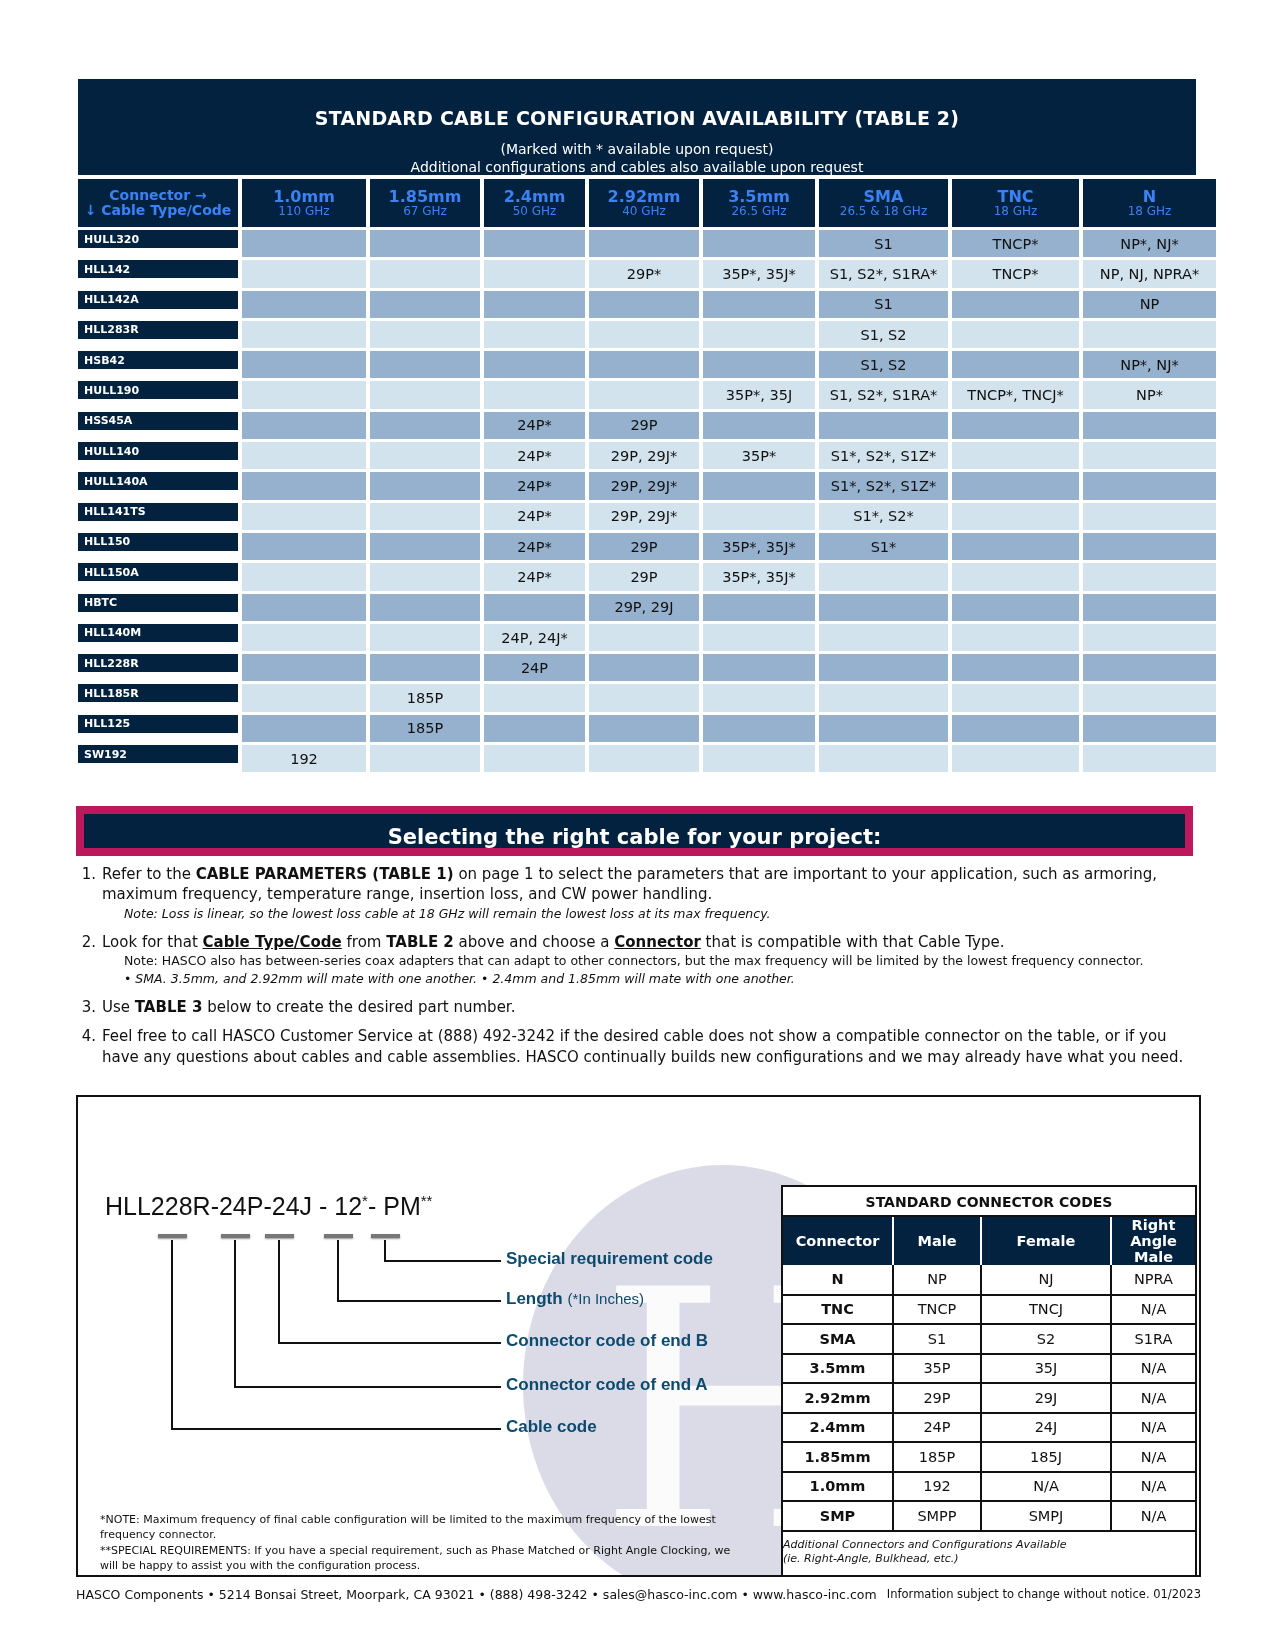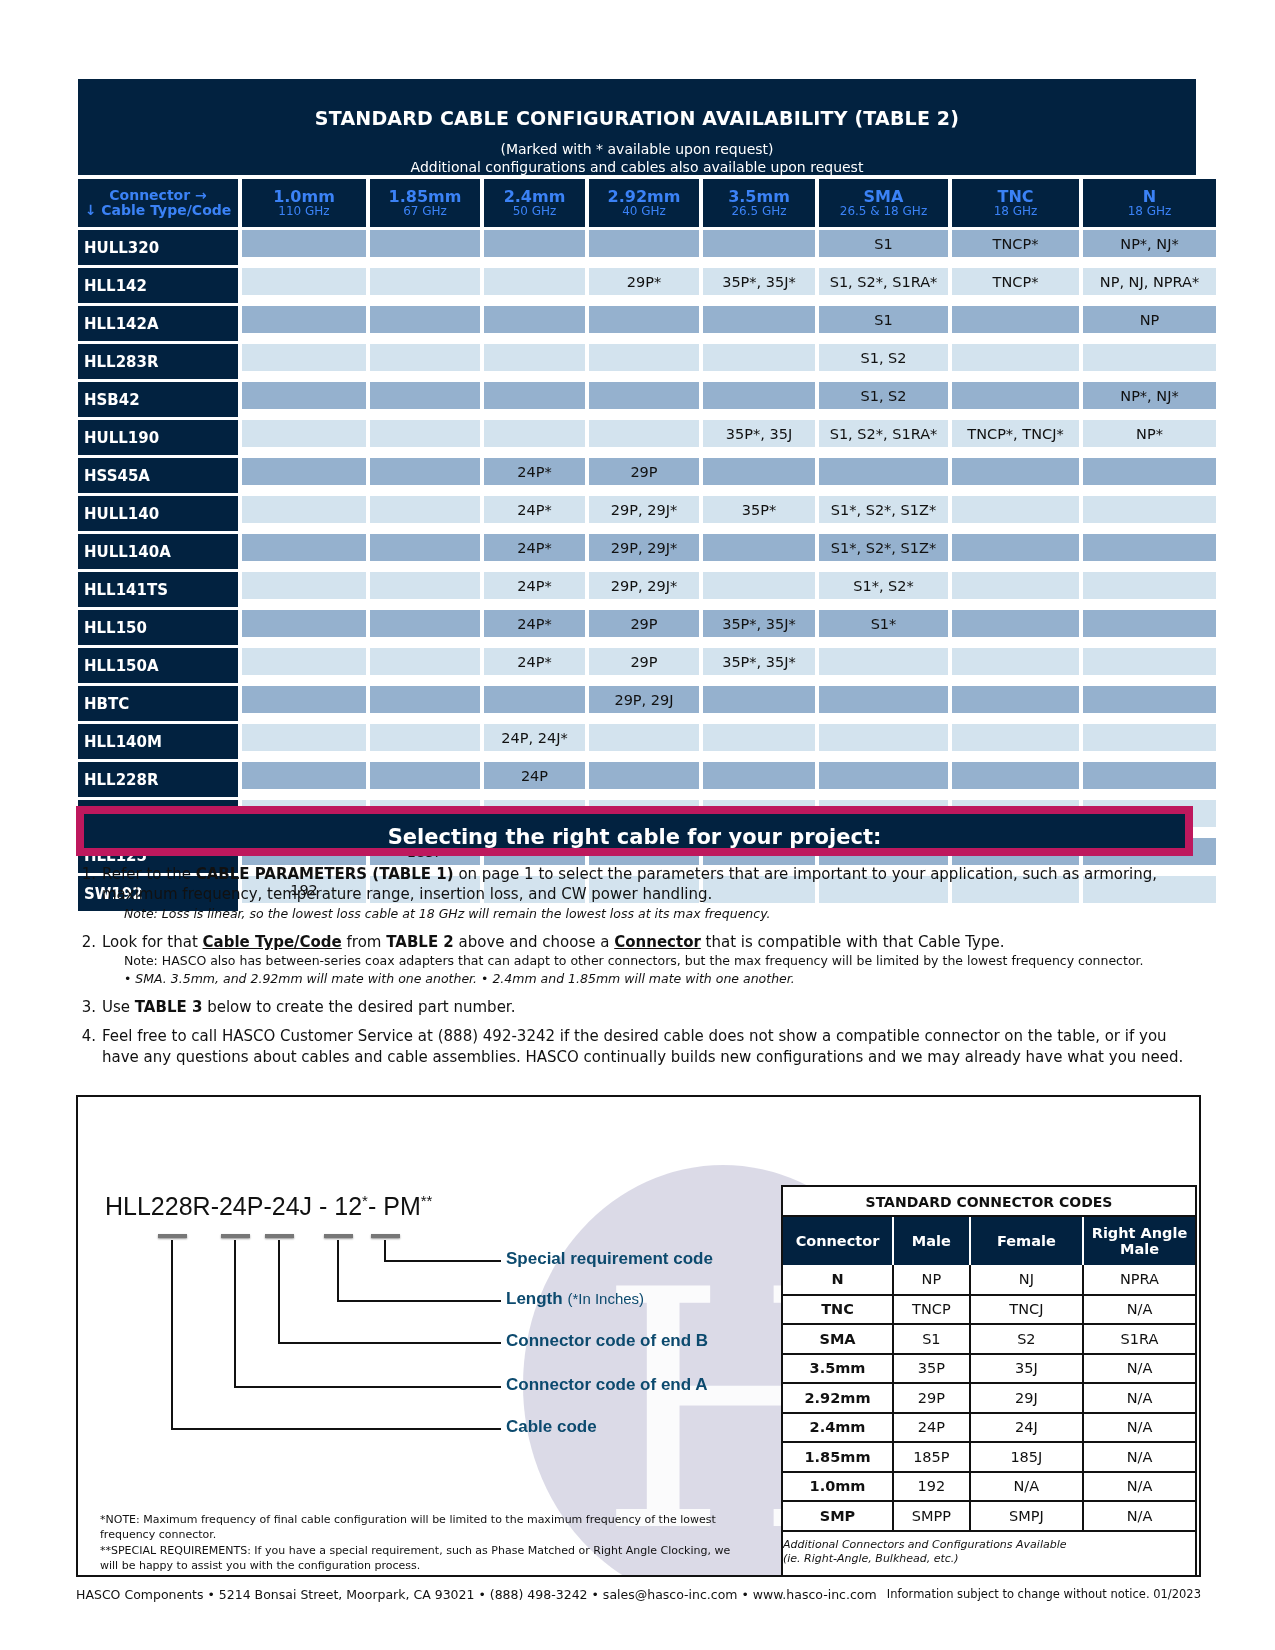--- a/index.html
+++ b/index.html
@@ -13,21 +13,21 @@
   #t2-title .h { font-size: 19px; font-weight: bold; letter-spacing: 0.2px; }
   #t2-title .s1 { font-size: 14px; margin-top: 12px; }
   #t2-title .s2 { font-size: 14px; margin-top: 2px; }
   #t2-grid { margin-top: 4px; display: grid;
     grid-template-columns: 160px 124px 110px 101px 110px 112px 129px 127px 133px;
     column-gap: 4px; row-gap: 3px; }
   .hc { background: #022240; color: #3b82f6; text-align: center; height: 48px; display: flex; flex-direction: column; justify-content: center; line-height: 1.1; }
   .hc .n { font-size: 16px; font-weight: bold; }
   .hc .f { font-size: 12px; }
   .hc.first .n { font-size: 14px; }
-  .rc { height: 35px; background: #022240; color: #fff; font-weight: bold; font-size: 15px; display: flex; align-items: center; padding-left: 6px; }
+  .rc { height: 18px; background: #022240; color: #fff; font-weight: bold; font-size: 11px; display: flex; align-items: center; padding-left: 6px; }
   .dc { height: 27.3px; display: flex; align-items: center; justify-content: center; font-size: 14.5px; color: #111; }
   .odd .dc { background: #95b1ce; }
   .even .dc { background: #d3e3ee; }
   .row { display: contents; }
 
   
   #sel { position: absolute; left: 76px; top: 806px; width: 1117px; height: 50px; background: #022240; color: #fff; border: 8px solid #be185d; text-align: center; font-size: 21px; font-weight: bold; line-height: 46px; }
   #steps { position: absolute; left: 76px; top: 864px; width: 1130px; font-size: 15px; line-height: 1.35; color: #111; }
   .step { display: flex; margin-bottom: 9px; }
   .step .num { width: 26px; padding-left: 0px; flex: none; text-align: right; padding-right: 6px; }
@@ -196,21 +196,21 @@
   </div>
 
   <div id="codes">
     <div class="cap">STANDARD CONNECTOR CODES</div>
     <table>
       <thead>
           <tr id="codes-head">
             <th style="width: 110px;">Connector</th>
             <th>Male</th>
             <th>Female</th>
-            <th style="width: 112px;">Right Angle Male</th>
+            <th style="width: 84px;">Right Angle Male</th>
           </tr>
         </thead>
       <tbody id="codes-body">
           <tr>
             <td>N</td>
             <td>NP</td>
             <td>NJ</td>
             <td>NPRA</td>
           </tr>
           <tr>

